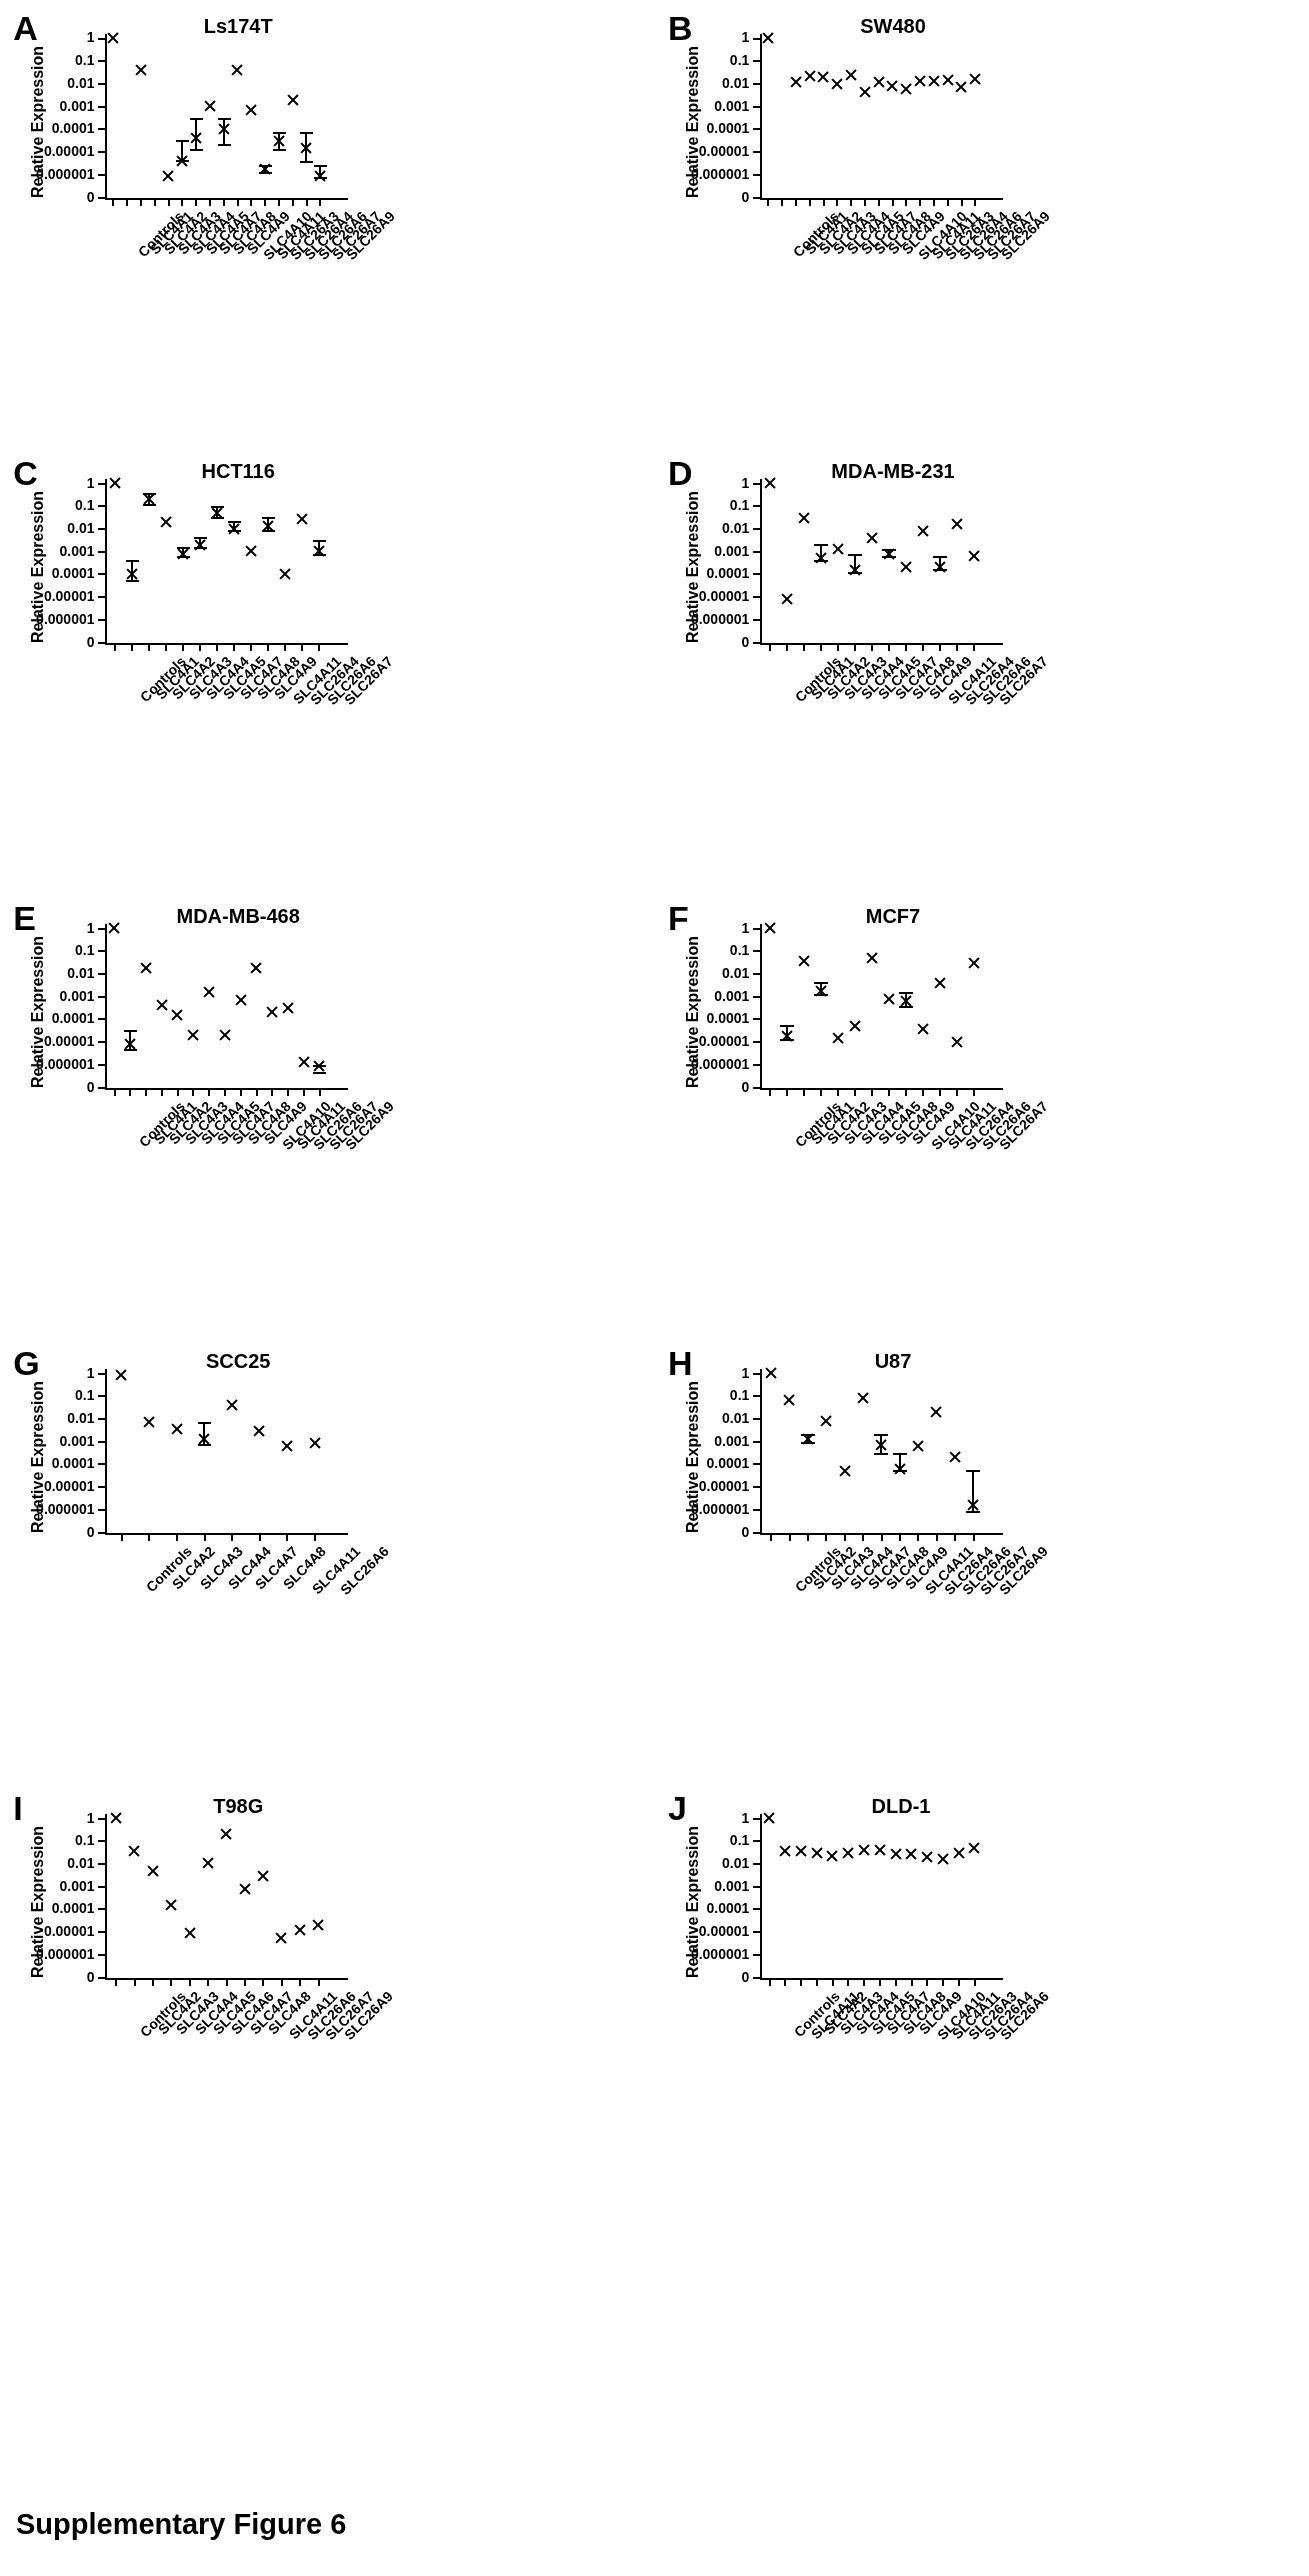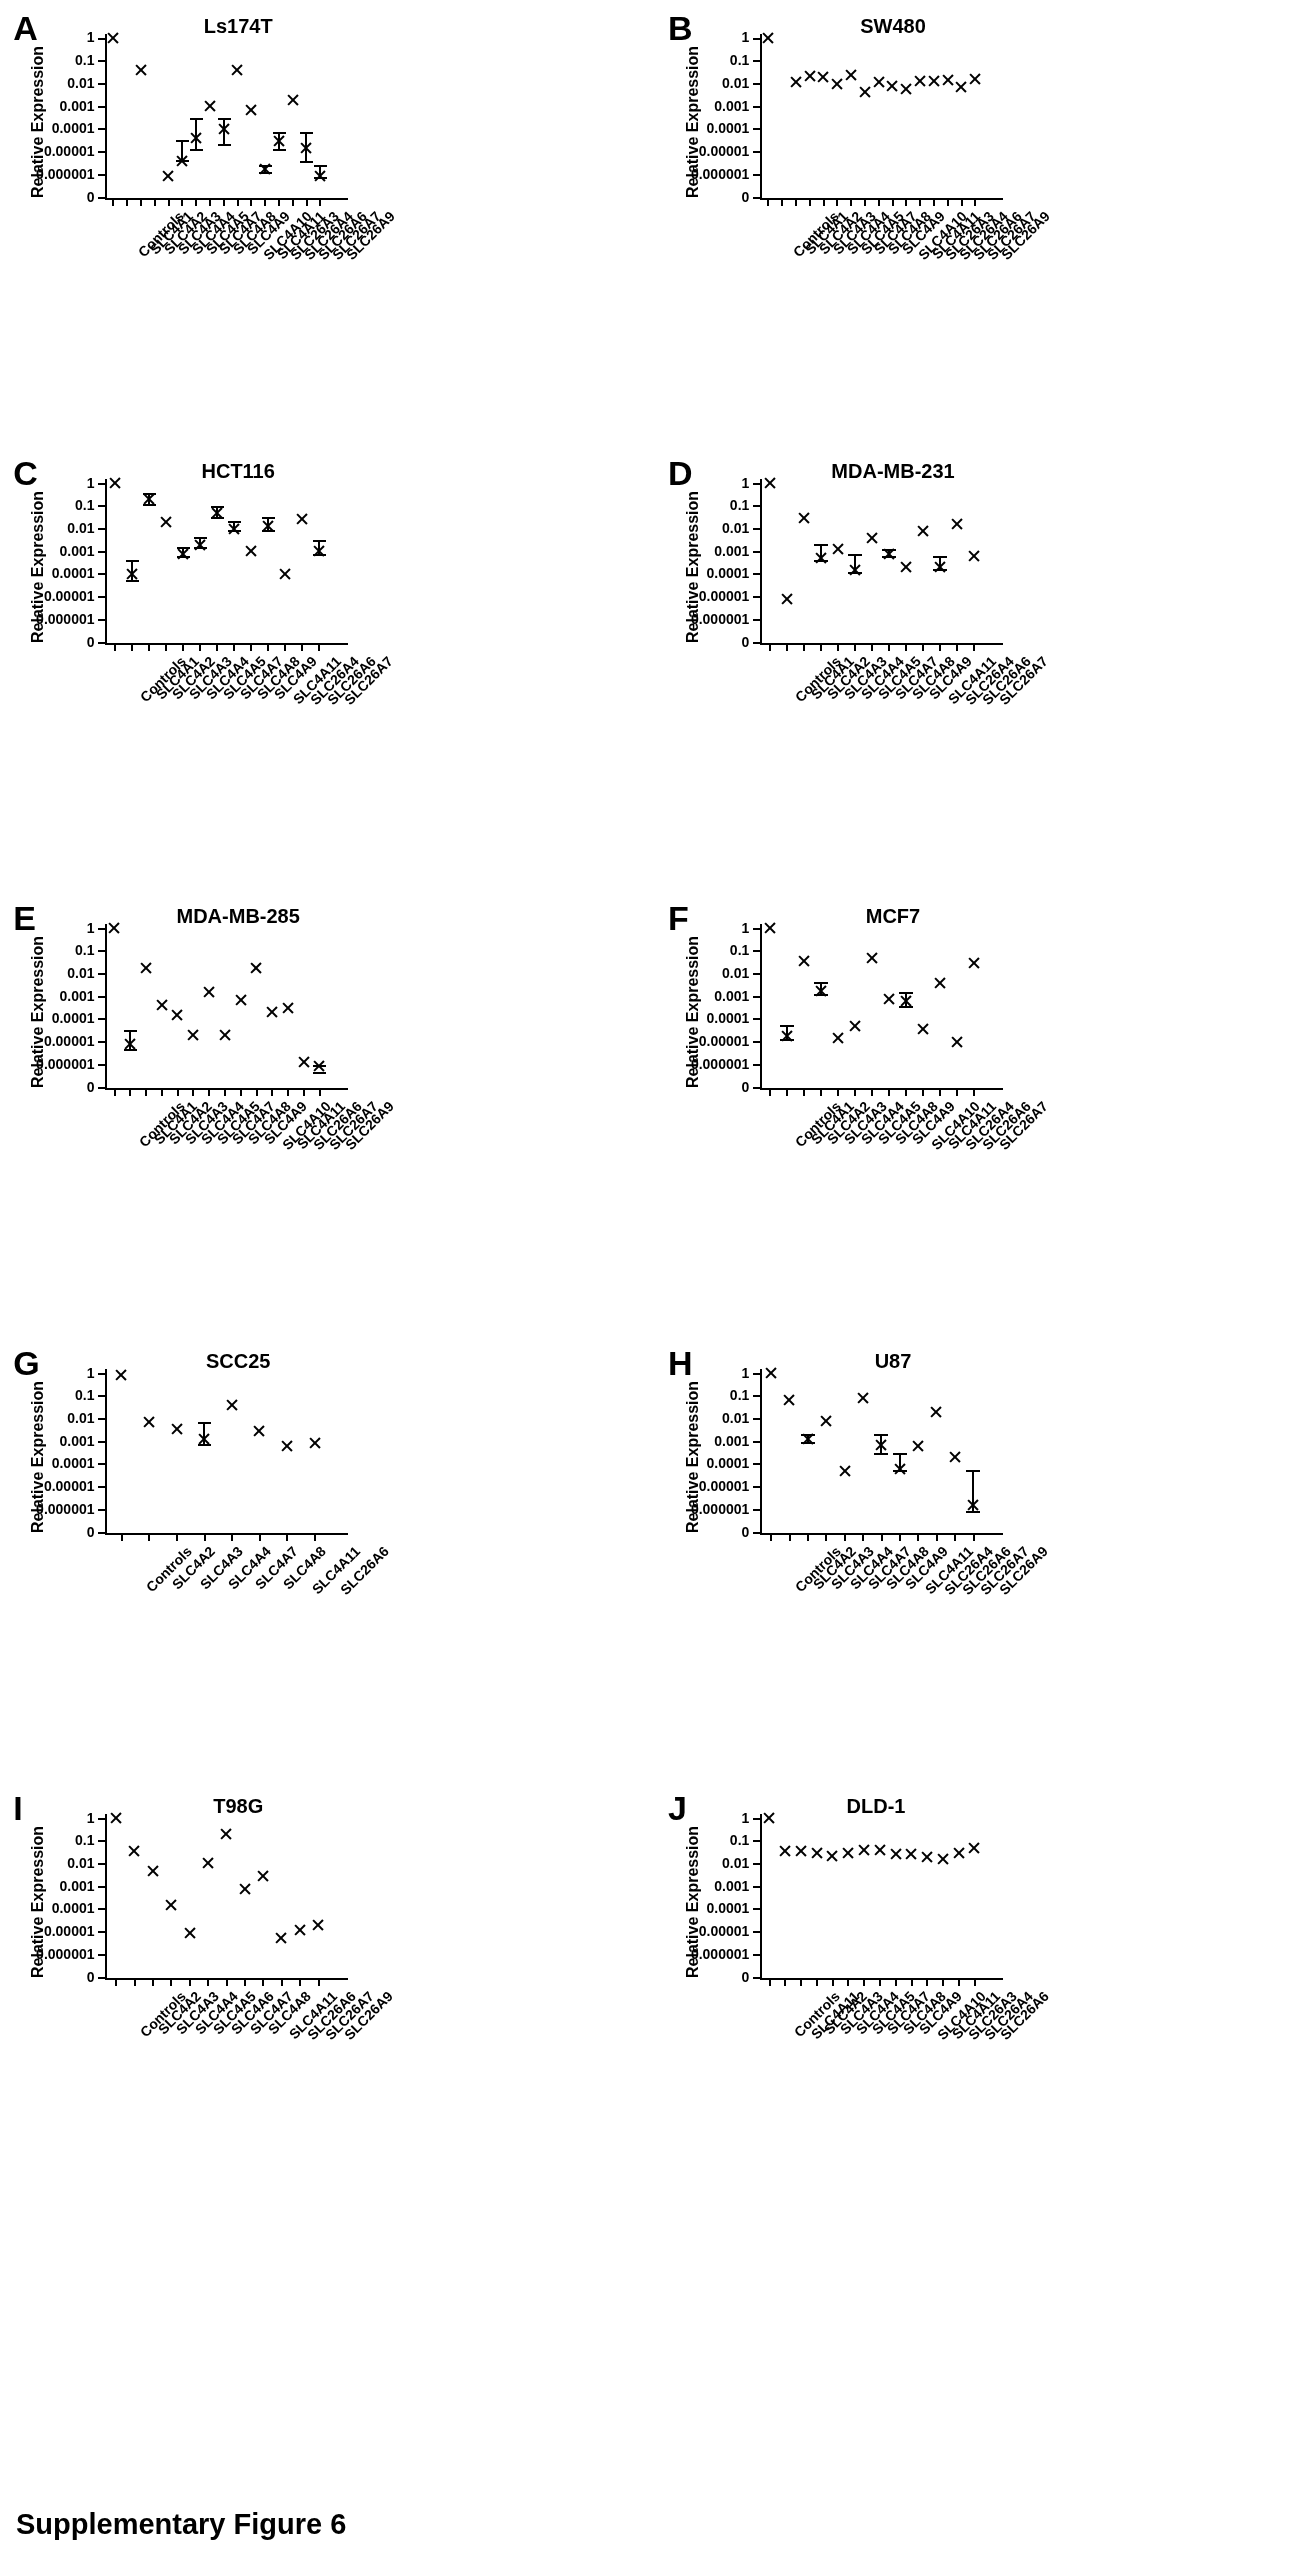--- a/index.html
+++ b/index.html
@@ -340,21 +340,21 @@
       <div class="marker" style="left: 272px; top: 113px;"></div>
       <div class="tick" style="left: 288px; top: 191px; width: 2.2px; height: 5.9px;"></div>
       <div class="xtick-label" style="left: 293px; top: 199px;">SLC26A6</div>
       <div class="marker" style="left: 289px; top: 70px;"></div>
       <div class="tick" style="left: 305px; top: 191px; width: 2.2px; height: 5.9px;"></div>
       <div class="xtick-label" style="left: 310px; top: 199px;">SLC26A7</div>
       <div class="marker" style="left: 306px; top: 102px;"></div>
     </div>
     <div class="panel" style="left: 13.2px; top: 899px; width: 655px; height: 445px;">
       <div class="panel-letter" style="left: 0px; top: 0px;">E</div>
-      <div class="panel-title" style="left: 63px; top: 5.9px; width: 324px;">MDA-MB-285</div>
+      <div class="panel-title" style="left: 63px; top: 5.9px; width: 324px;">MDA-MB-468</div>
       <div class="ylabel" style="left: 16px; top: 189px;">Relative Expression</div>
       <div class="axis-line" style="left: 92px; top: 25px; width: 2.2px; height: 164px;"></div>
       <div class="axis-line" style="left: 92px; top: 189px; height: 2.2px; width: 243px;"></div>
       <div class="tick" style="left: 85px; top: 29px; width: 7.4px;"></div>
       <div class="ytick-label" style="left: -3.7px; top: 20.6px; width: 85px;">1</div>
       <div class="tick" style="left: 85px; top: 51px; width: 7.4px;"></div>
       <div class="ytick-label" style="left: -3.7px; top: 43px; width: 85px;">0.1</div>
       <div class="tick" style="left: 85px; top: 74px; width: 7.4px;"></div>
       <div class="ytick-label" style="left: -3.7px; top: 66px; width: 85px;">0.01</div>
       <div class="tick" style="left: 85px; top: 97px; width: 7.4px;"></div>
@@ -662,21 +662,21 @@
       <div class="marker" style="left: 268px; top: 149px;"></div>
       <div class="tick" style="left: 286px; top: 191px; width: 2.2px; height: 5.9px;"></div>
       <div class="xtick-label" style="left: 291px; top: 199px;">SLC26A7</div>
       <div class="marker" style="left: 287px; top: 141px;"></div>
       <div class="tick" style="left: 305px; top: 191px; width: 2.2px; height: 5.9px;"></div>
       <div class="xtick-label" style="left: 310px; top: 199px;">SLC26A9</div>
       <div class="marker" style="left: 305px; top: 136px;"></div>
     </div>
     <div class="panel" style="left: 668px; top: 1789px; width: 655px; height: 445px;">
       <div class="panel-letter" style="left: 0px; top: 0px;">J</div>
-      <div class="panel-title" style="left: 46px; top: 5.9px; width: 324px;">DLD-1</div>
+      <div class="panel-title" style="left: 71px; top: 5.9px; width: 324px;">DLD-1</div>
       <div class="ylabel" style="left: 16px; top: 189px;">Relative Expression</div>
       <div class="axis-line" style="left: 92px; top: 25px; width: 2.2px; height: 164px;"></div>
       <div class="axis-line" style="left: 92px; top: 189px; height: 2.2px; width: 243px;"></div>
       <div class="tick" style="left: 85px; top: 29px; width: 7.4px;"></div>
       <div class="ytick-label" style="left: -3.7px; top: 20.6px; width: 85px;">1</div>
       <div class="tick" style="left: 85px; top: 51px; width: 7.4px;"></div>
       <div class="ytick-label" style="left: -3.7px; top: 43px; width: 85px;">0.1</div>
       <div class="tick" style="left: 85px; top: 74px; width: 7.4px;"></div>
       <div class="ytick-label" style="left: -3.7px; top: 66px; width: 85px;">0.01</div>
       <div class="tick" style="left: 85px; top: 97px; width: 7.4px;"></div>

